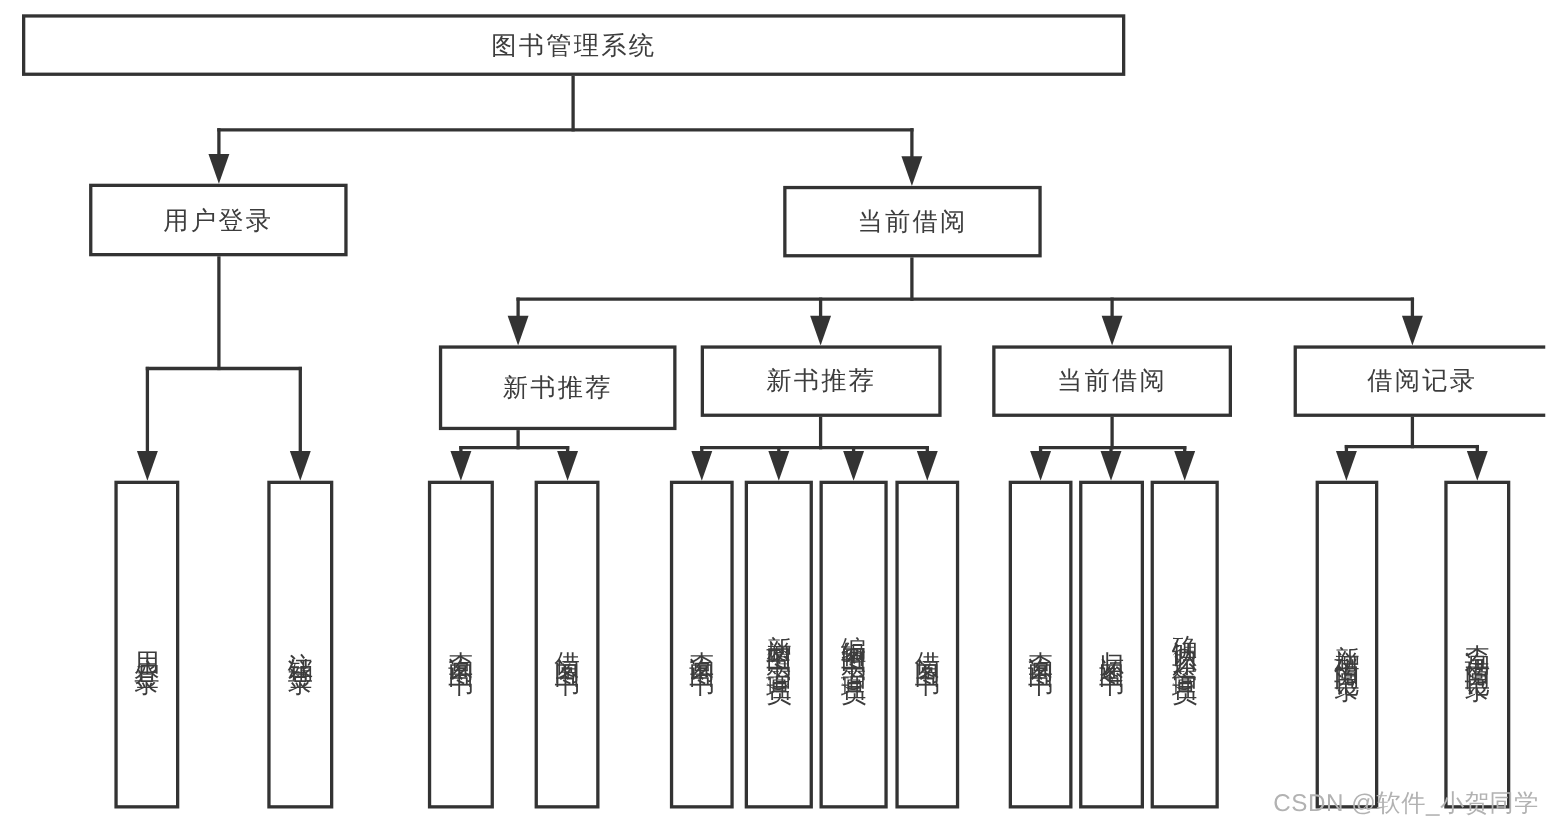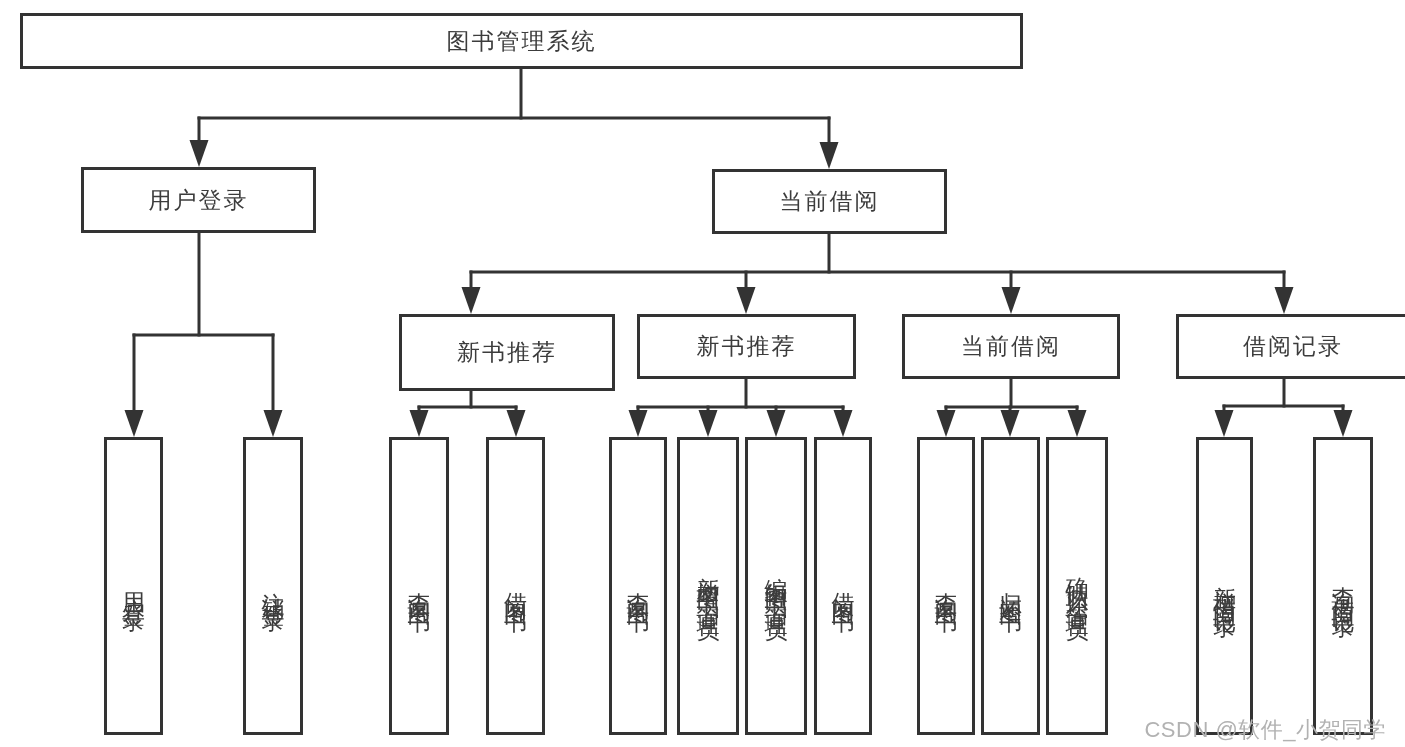--- a/index.html
+++ b/index.html
@@ -35,21 +35,21 @@
   }
   .node.v span {
     writing-mode: vertical-rl;
     text-orientation: mixed;
     font-size: 23px;
     letter-spacing: 6px;
     line-height: 1;
   }
   .watermark {
     position: absolute;
-    right: 19px;
+    right: 6px;
     bottom: 2px;
     font-size: 22px;
     color: #b2b2b2;
     letter-spacing: 0.5px;
     z-index: 2;
     white-space: nowrap;
   }
 </style>
 </head>
 <body>

